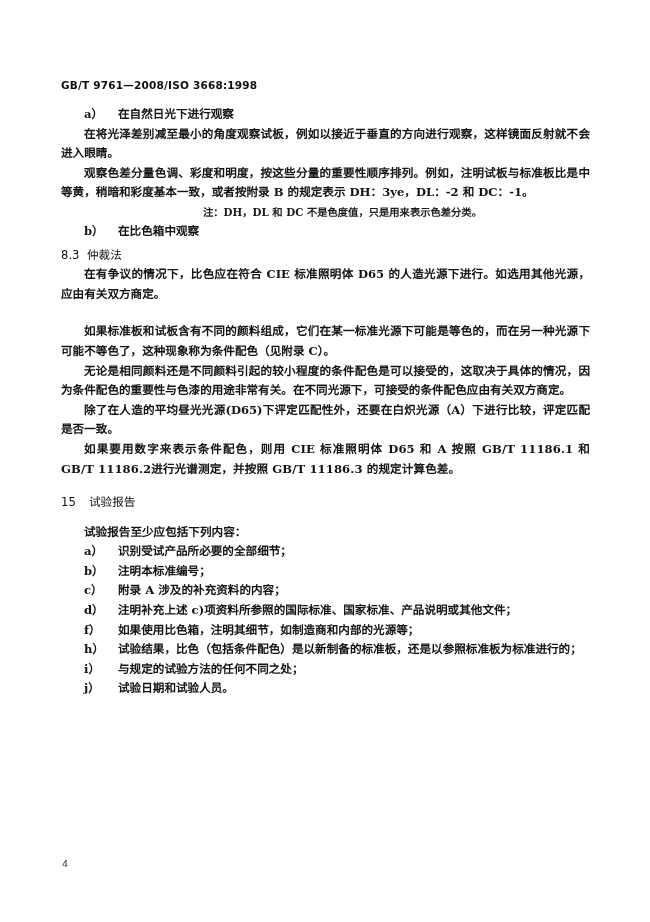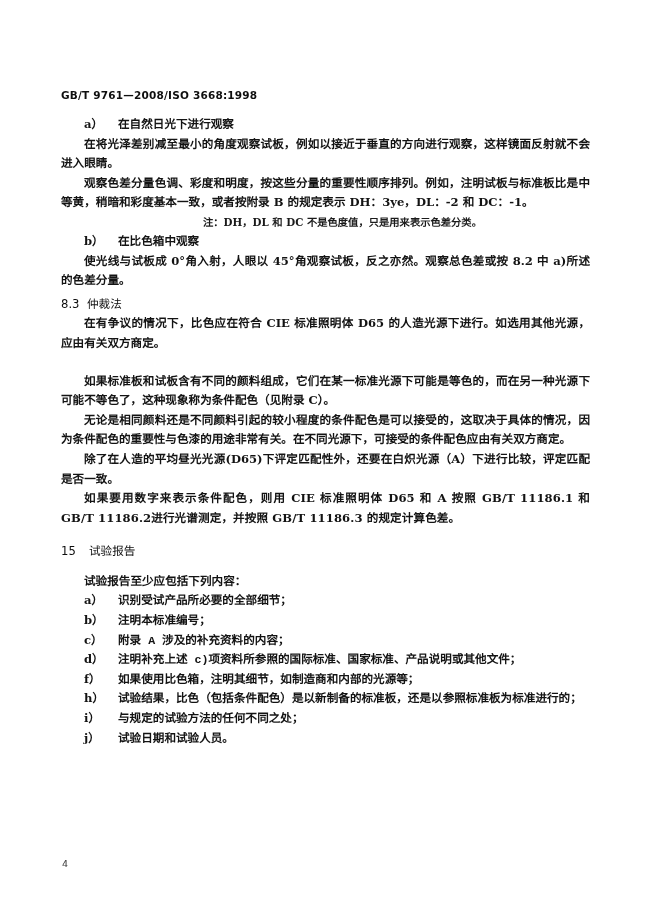--- a/index.html
+++ b/index.html
@@ -17,21 +17,21 @@
     position: relative;
     width: 650px;
     height: 922px;
     background: #ffffff;
     overflow: hidden;
     box-sizing: border-box;
   }
   .content {
     position: absolute;
     left: 61px;
-    top: 12px;
+    top: 2px;
     width: 529px;
   }
 
   
   .doc-header {
     font-family: "DejaVu Sans", "Liberation Sans", sans-serif;
     font-weight: bold;
     font-size: 10.5px;
     letter-spacing: 0.2px;
     color: #0f0f0f;
@@ -63,21 +63,21 @@
     white-space: nowrap;
   }
   .item .lab {
     display: inline-block;
     width: 34px;
     padding-left: 23px;
     box-sizing: content-box;
     font-family: "DejaVu Serif", "Liberation Serif", serif;
     font-weight: 600;
   }
-  .item .txt { display: inline; font-family: Liberation Mono, monospace; }
+  .item .txt { display: inline; }
 
   
   .item.wrap { white-space: normal; }
 
   
   .note {
     font-size: 10.3px;
     line-height: 19px;
     color: #1a1a1a;
     margin: 0;
@@ -132,21 +132,20 @@
     <p class="para indent2">在将光泽差别减至最小的角度观察试板，例如以接近于垂直的方向进行观察，这样镜面反射就不会进入眼睛。</p>
 
     <p class="para indent2">观察色差分量色调、彩度和明度，按这些分量的重要性顺序排列。例如，注明试板与标准板比是中等黄，稍暗和彩度基本一致，或者按附录 B 的规定表示 DH：3ye，DL：-2 和 DC：-1。</p>
 
     <p class="note">注：DH，DL 和 DC 不是色度值，只是用来表示色差分类。</p>
 
     <div class="item">
       <span class="lab">b）</span><span class="txt">在比色箱中观察</span>
     </div>
 
-    <p class="para indent2">使光线与试板成 0°角入射，人眼以 45°角观察试板，反之亦然。观察总色差或按 8.2 中 a)所述的色差分量。</p>
 
     <div class="sp4"></div>
 
     <div class="clause">
       <span class="num">8.3</span><span>仲裁法</span>
     </div>
 
     <p class="para indent2">在有争议的情况下，比色应在符合 CIE 标准照明体 D65 的人造光源下进行。如选用其他光源，应由有关双方商定。</p>
 
     <div class="sp12"></div>

